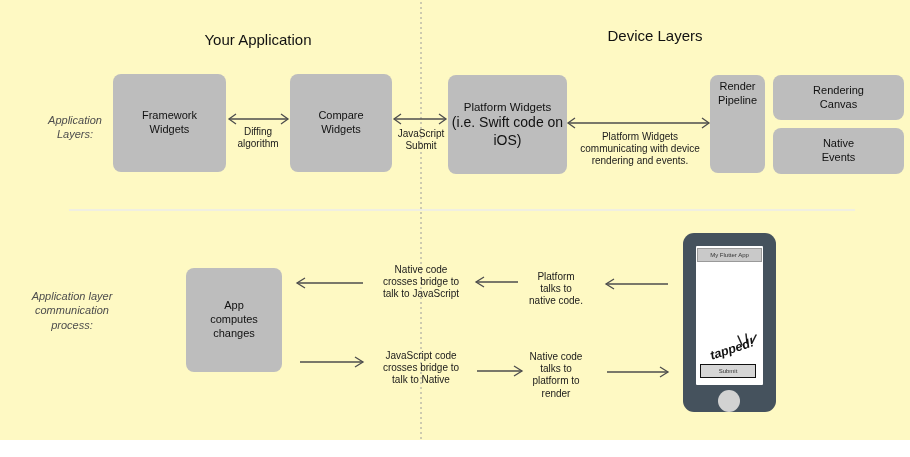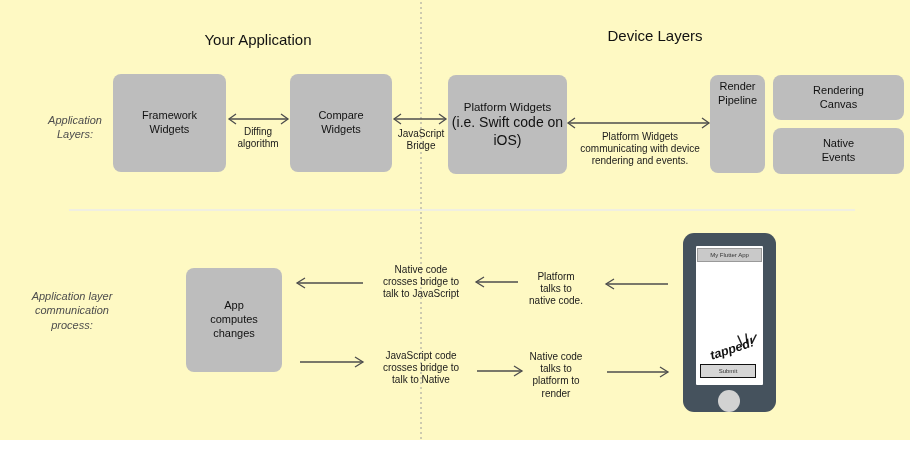--- a/index.html
+++ b/index.html
@@ -99,21 +99,21 @@
   <div class="gbox pre top-align" style="left:710px; top:75px; width:55px; height:98px;">Render
 Pipeline</div>
   <div class="gbox pre" style="left:773px; top:75px; width:131px; height:45px;">Rendering
 Canvas</div>
   <div class="gbox pre" style="left:773px; top:128px; width:131px; height:46px;">Native
 Events</div>
 
   <div class="arrow-label pre" style="left:218px; top:126px; width:80px;">Diffing
 algorithm</div>
   <div class="arrow-label pre" style="left:381px; top:128px; width:80px;">JavaScript
-Bridge</div>
+Submit</div>
   <div class="flow-label pre" style="left:530px; top:131px; width:220px;">Platform Widgets
 communicating with device
 rendering and events.</div>
 
   <div class="gbox pre" style="left:186px; top:268px; width:96px; height:104px;">App
 computes
 changes</div>
 
   <div class="flow-label pre" style="left:361px; top:264px; width:120px;">Native code
 crosses bridge to

